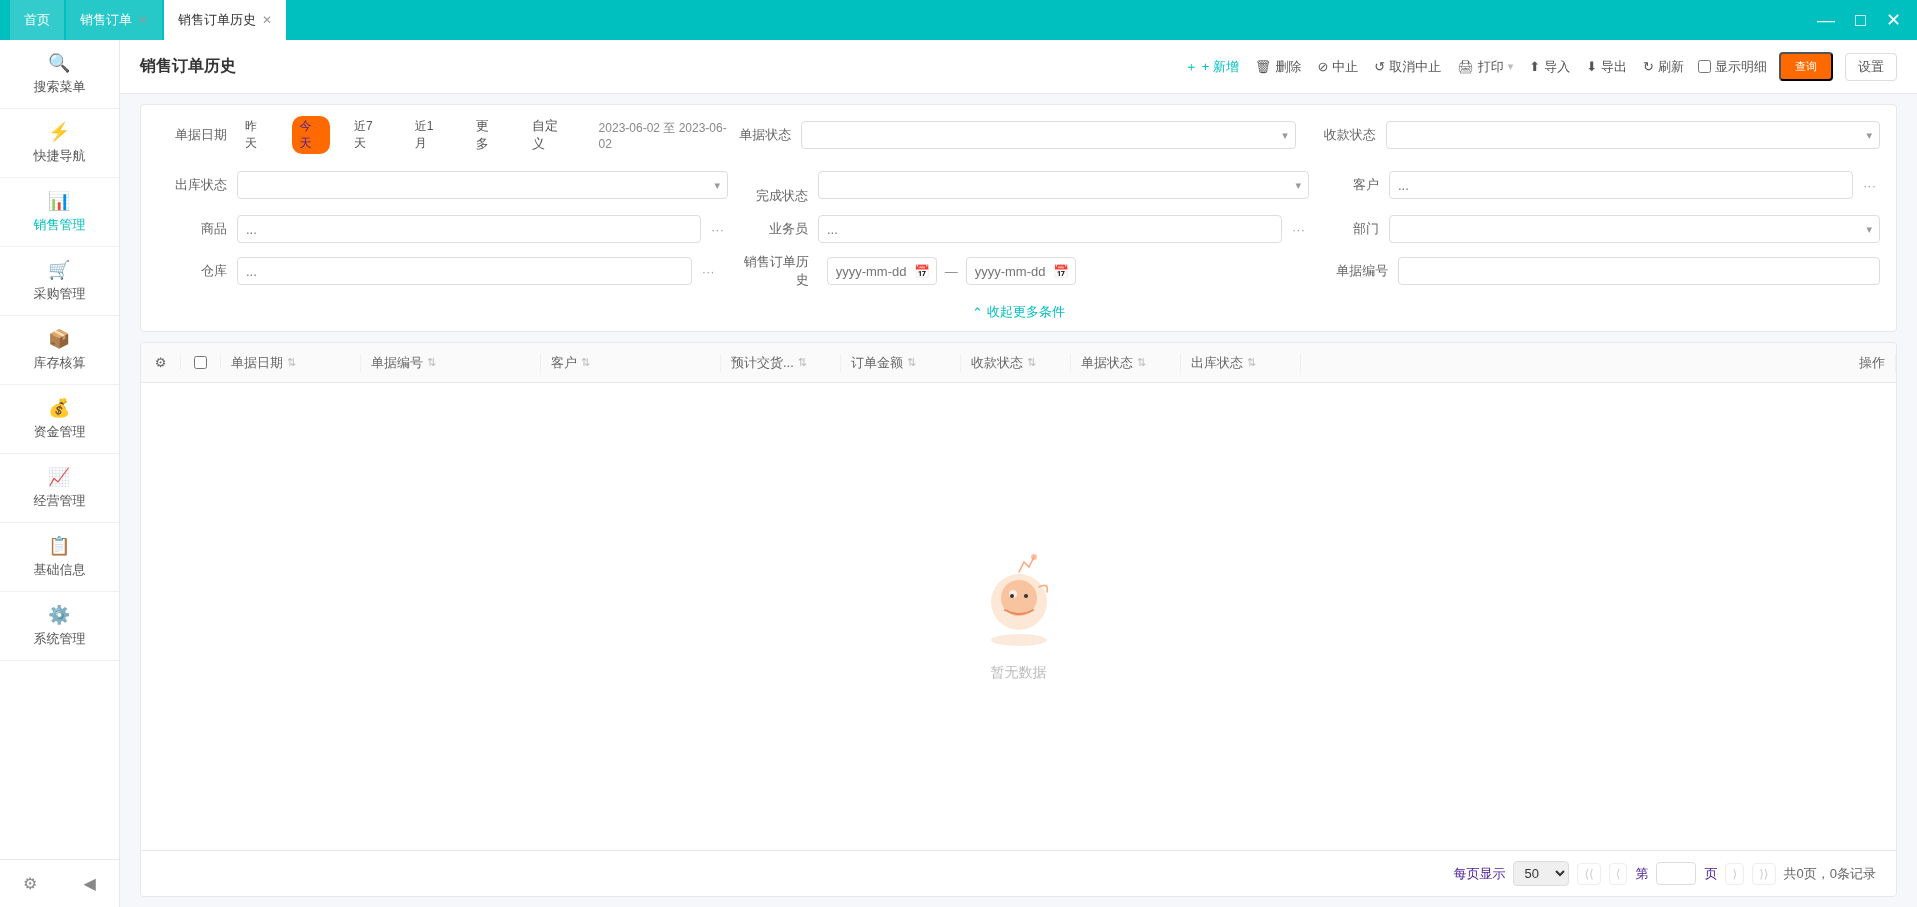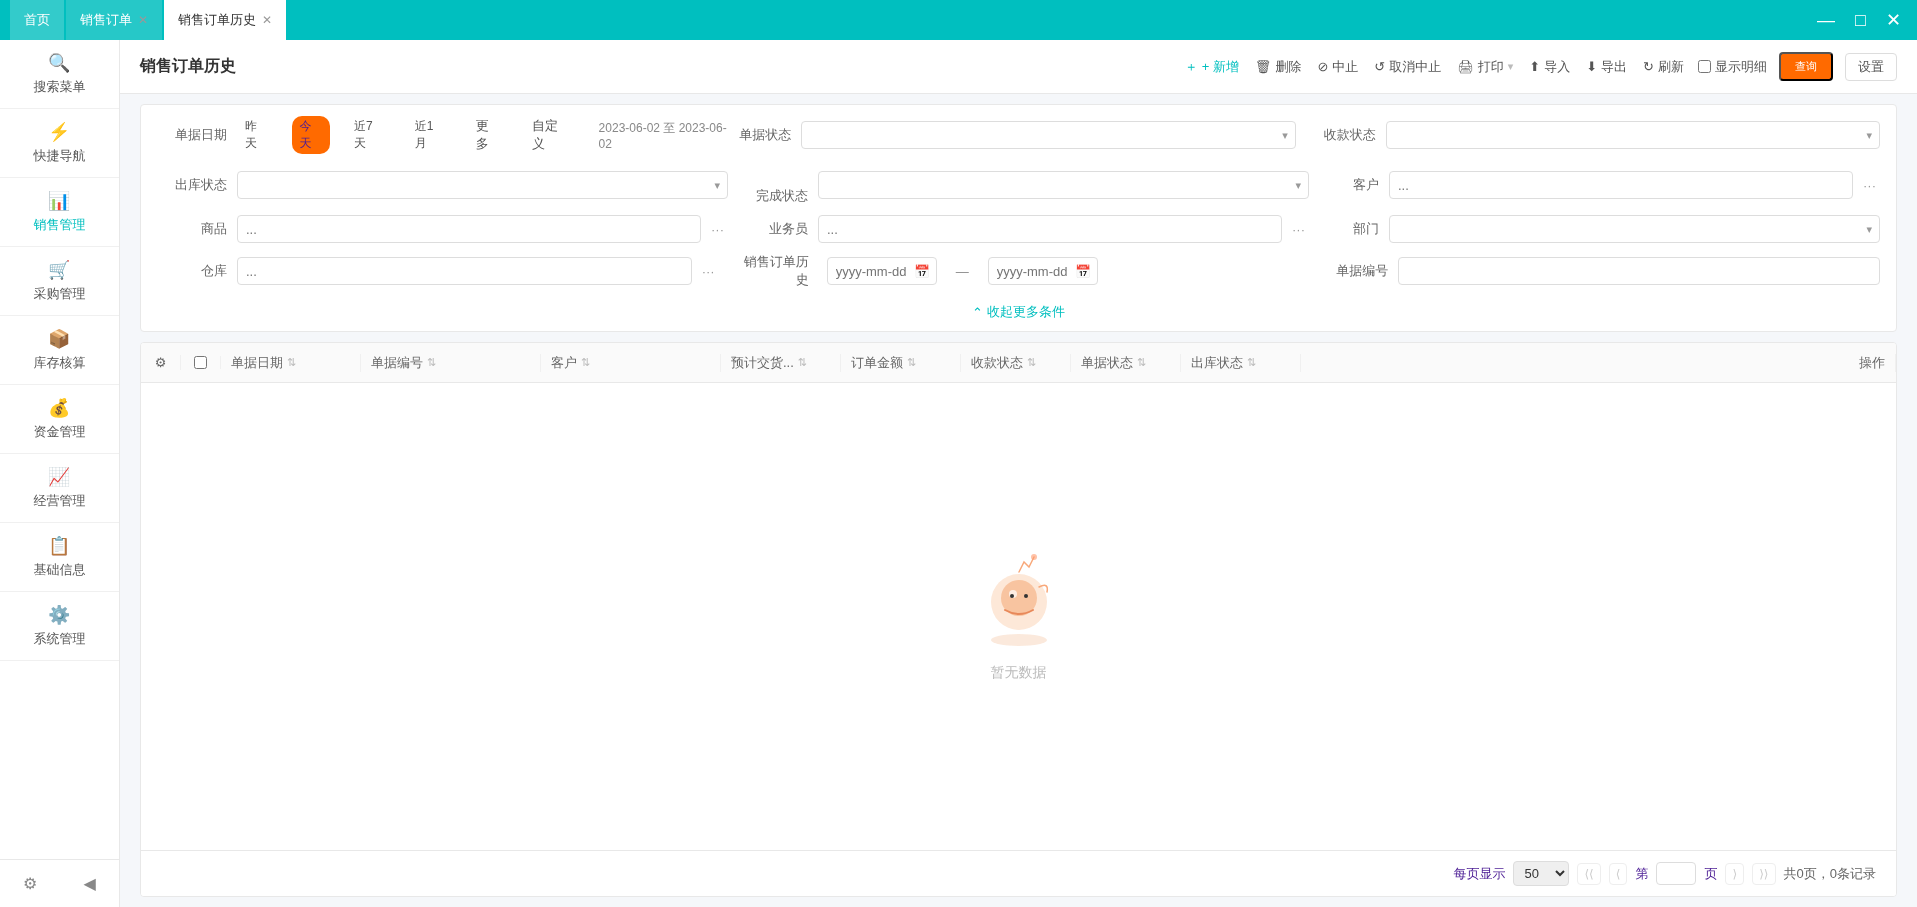--- a/index.html
+++ b/index.html
@@ -573,21 +573,21 @@
         </div>
       </div>
 
       <div class="filter-row">
         <span class="filter-label">仓库</span>
         <div class="filter-control" style="flex:1;">
           <input class="filter-input" style="width: 100%;" type="text" placeholder="...">
           <span class="dots-btn">···</span>
         </div>
         <span class="filter-label" style="width:80px; margin-left:20px;">销售订单历史</span>
-        <div class="filter-control" style="flex:1; align-items:center; gap:15px;padding-left:8px;">
+        <div class="filter-control" style="flex:1; align-items:center; gap:4px;padding-left:8px;">
           <div class="date-input-wrap">
             <input class="filter-input" type="text" style="width: 110px;" placeholder="yyyy-mm-dd">
             <span class="cal-icon">📅</span>
           </div>
           <span class="range-dash">—</span>
           <div class="date-input-wrap">
             <input class="filter-input" type="text" style="width: 110px;" placeholder="yyyy-mm-dd">
             <span class="cal-icon">📅</span>
           </div>
         </div>

